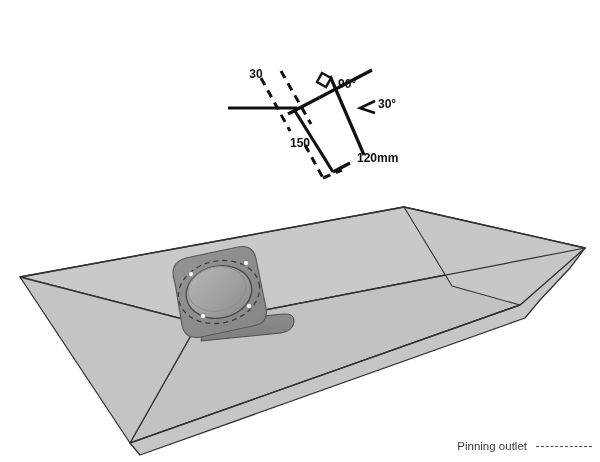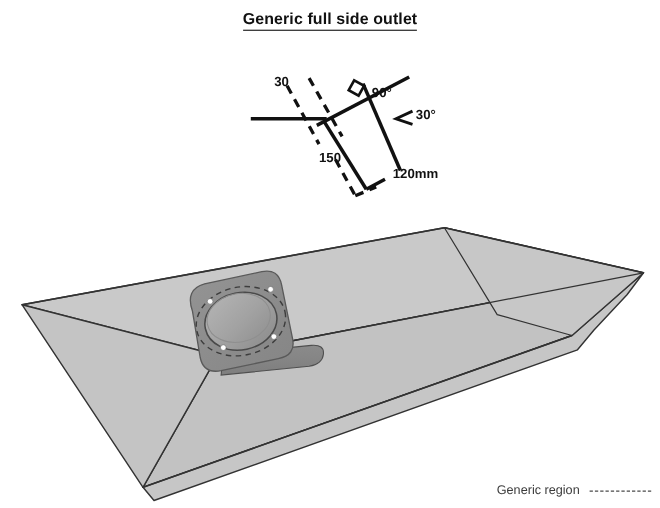--- a/index.html
+++ b/index.html
@@ -39,23 +39,20 @@
   .legend-dash{
     width:56px;height:0;
     border-top:1.4px dashed #4a4a4a;
   }
 </style>
 </head>
 <body>
 
 <div id="stage">
 
-  <div class="title">
-    <span>Generic full side outlet</span>
-  </div>
 
   <svg width="600" height="462">
     <defs>
       <linearGradient id="holeGrad" x1="0" y1="0" x2="0.85" y2="1">
         <stop offset="0%" stop-color="#b6b6b6"></stop>
         <stop offset="55%" stop-color="#a2a2a2"></stop>
         <stop offset="100%" stop-color="#8d8d8d"></stop>
       </linearGradient>
       <linearGradient id="plateGrad" x1="0" y1="0" x2="1" y2="1">
         <stop offset="0%" stop-color="#949494"></stop>
@@ -142,17 +139,17 @@
 
         <circle cx="191" cy="274" r="2.6" fill="#ffffff" stroke="#6a6a6a" stroke-width="0.6"></circle>
         <circle cx="246" cy="263" r="2.6" fill="#ffffff" stroke="#6a6a6a" stroke-width="0.6"></circle>
         <circle cx="249" cy="306" r="2.6" fill="#ffffff" stroke="#6a6a6a" stroke-width="0.6"></circle>
         <circle cx="203" cy="316" r="2.6" fill="#ffffff" stroke="#6a6a6a" stroke-width="0.6"></circle>
       </g>
     </g>
   </svg>
 
   <div class="legend">
-    <span class="legend-label">Generic region</span>
+    <span class="legend-label">Pinning outlet</span>
     <span class="legend-dash"></span>
   </div>
 
 </div>
 
 </body></html>

